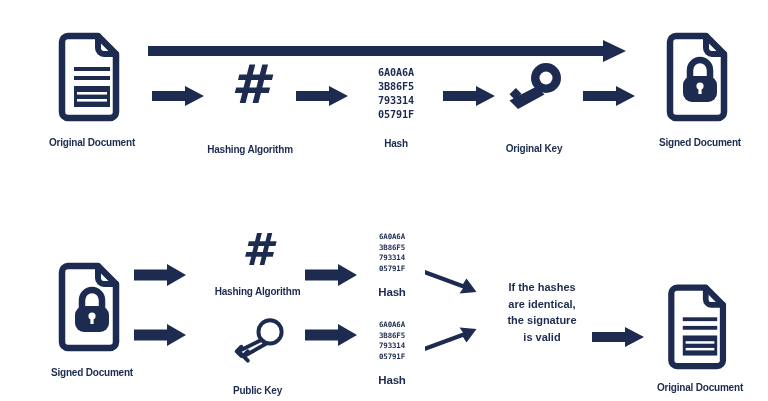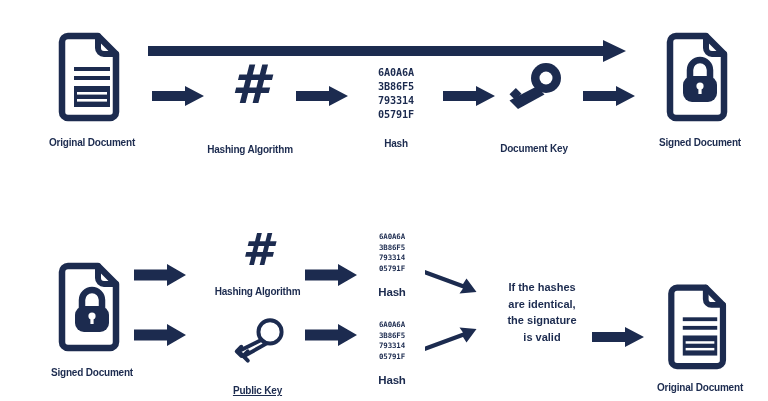--- a/index.html
+++ b/index.html
@@ -126,21 +126,21 @@
       <svg width="62" height="54" viewBox="0 0 62 54" aria-hidden="true">
         <g fill="#1c2b4f">
           <circle cx="43" cy="16" r="15"></circle>
           <circle cx="43" cy="16" r="6.5" fill="#ffffff"></circle>
           <path d="M33.5 24.5 l8 8 l-26.5 14.5 l-8.5 -8.5 z"></path>
           <rect x="8" y="28" width="9" height="8" transform="rotate(-45 12.5 32)"></rect>
           <rect x="16" y="34" width="9" height="8" transform="rotate(-45 20.5 38)"></rect>
         </g>
       </svg>
     </span>
-    <span class="label label-lg" style="margin-top:27px;">Document Key</span>
+    <span class="label label-lg" style="margin-top:27px;">Original Key</span>
   </div>
 
   <div class="arrow-wrap" style="left:583px; top:86px;">
     <svg width="52" height="20" viewBox="0 0 52 20" aria-hidden="true">
       <path d="M0 5 h33 v-5 l19 10 l-19 10 v-5 h-33 z" fill="#1c2b4f"></path>
     </svg>
   </div>
 
   <div class="node" style="left:632px; top:28px; width:136px;">
     <span>
@@ -195,21 +195,21 @@
     <span>
       <svg width="58" height="50" viewBox="0 0 62 54" aria-hidden="true">
         <g fill="none" stroke="#1c2b4f" stroke-width="4.2" stroke-linejoin="round" stroke-linecap="round">
           <circle cx="44" cy="15" r="12.5"></circle>
           <path d="M35 23.5 l4.5 4.5 l-24 13.5 l-5.5 -5.5 z"></path>
           <path d="M13 31 l-5 5 l5 5"></path>
           <path d="M20 36 l-5 5 l5 5"></path>
         </g>
       </svg>
     </span>
-    <span class="label label-lg" style="margin-top:17px;text-decoration:underline;">Public Key</span>
+    <span class="label label-lg" style="margin-top:17px;">Public Key</span>
   </div>
 
   <div class="arrow-wrap" style="left:305px; top:264px;">
     <svg width="52" height="22" viewBox="0 0 52 22" aria-hidden="true">
       <path d="M0 5.5 h33 v-5.5 l19 11 l-19 11 v-5.5 h-33 z" fill="#1c2b4f"></path>
     </svg>
   </div>
 
   <div class="arrow-wrap" style="left:305px; top:324px;">
     <svg width="52" height="22" viewBox="0 0 52 22" aria-hidden="true">

